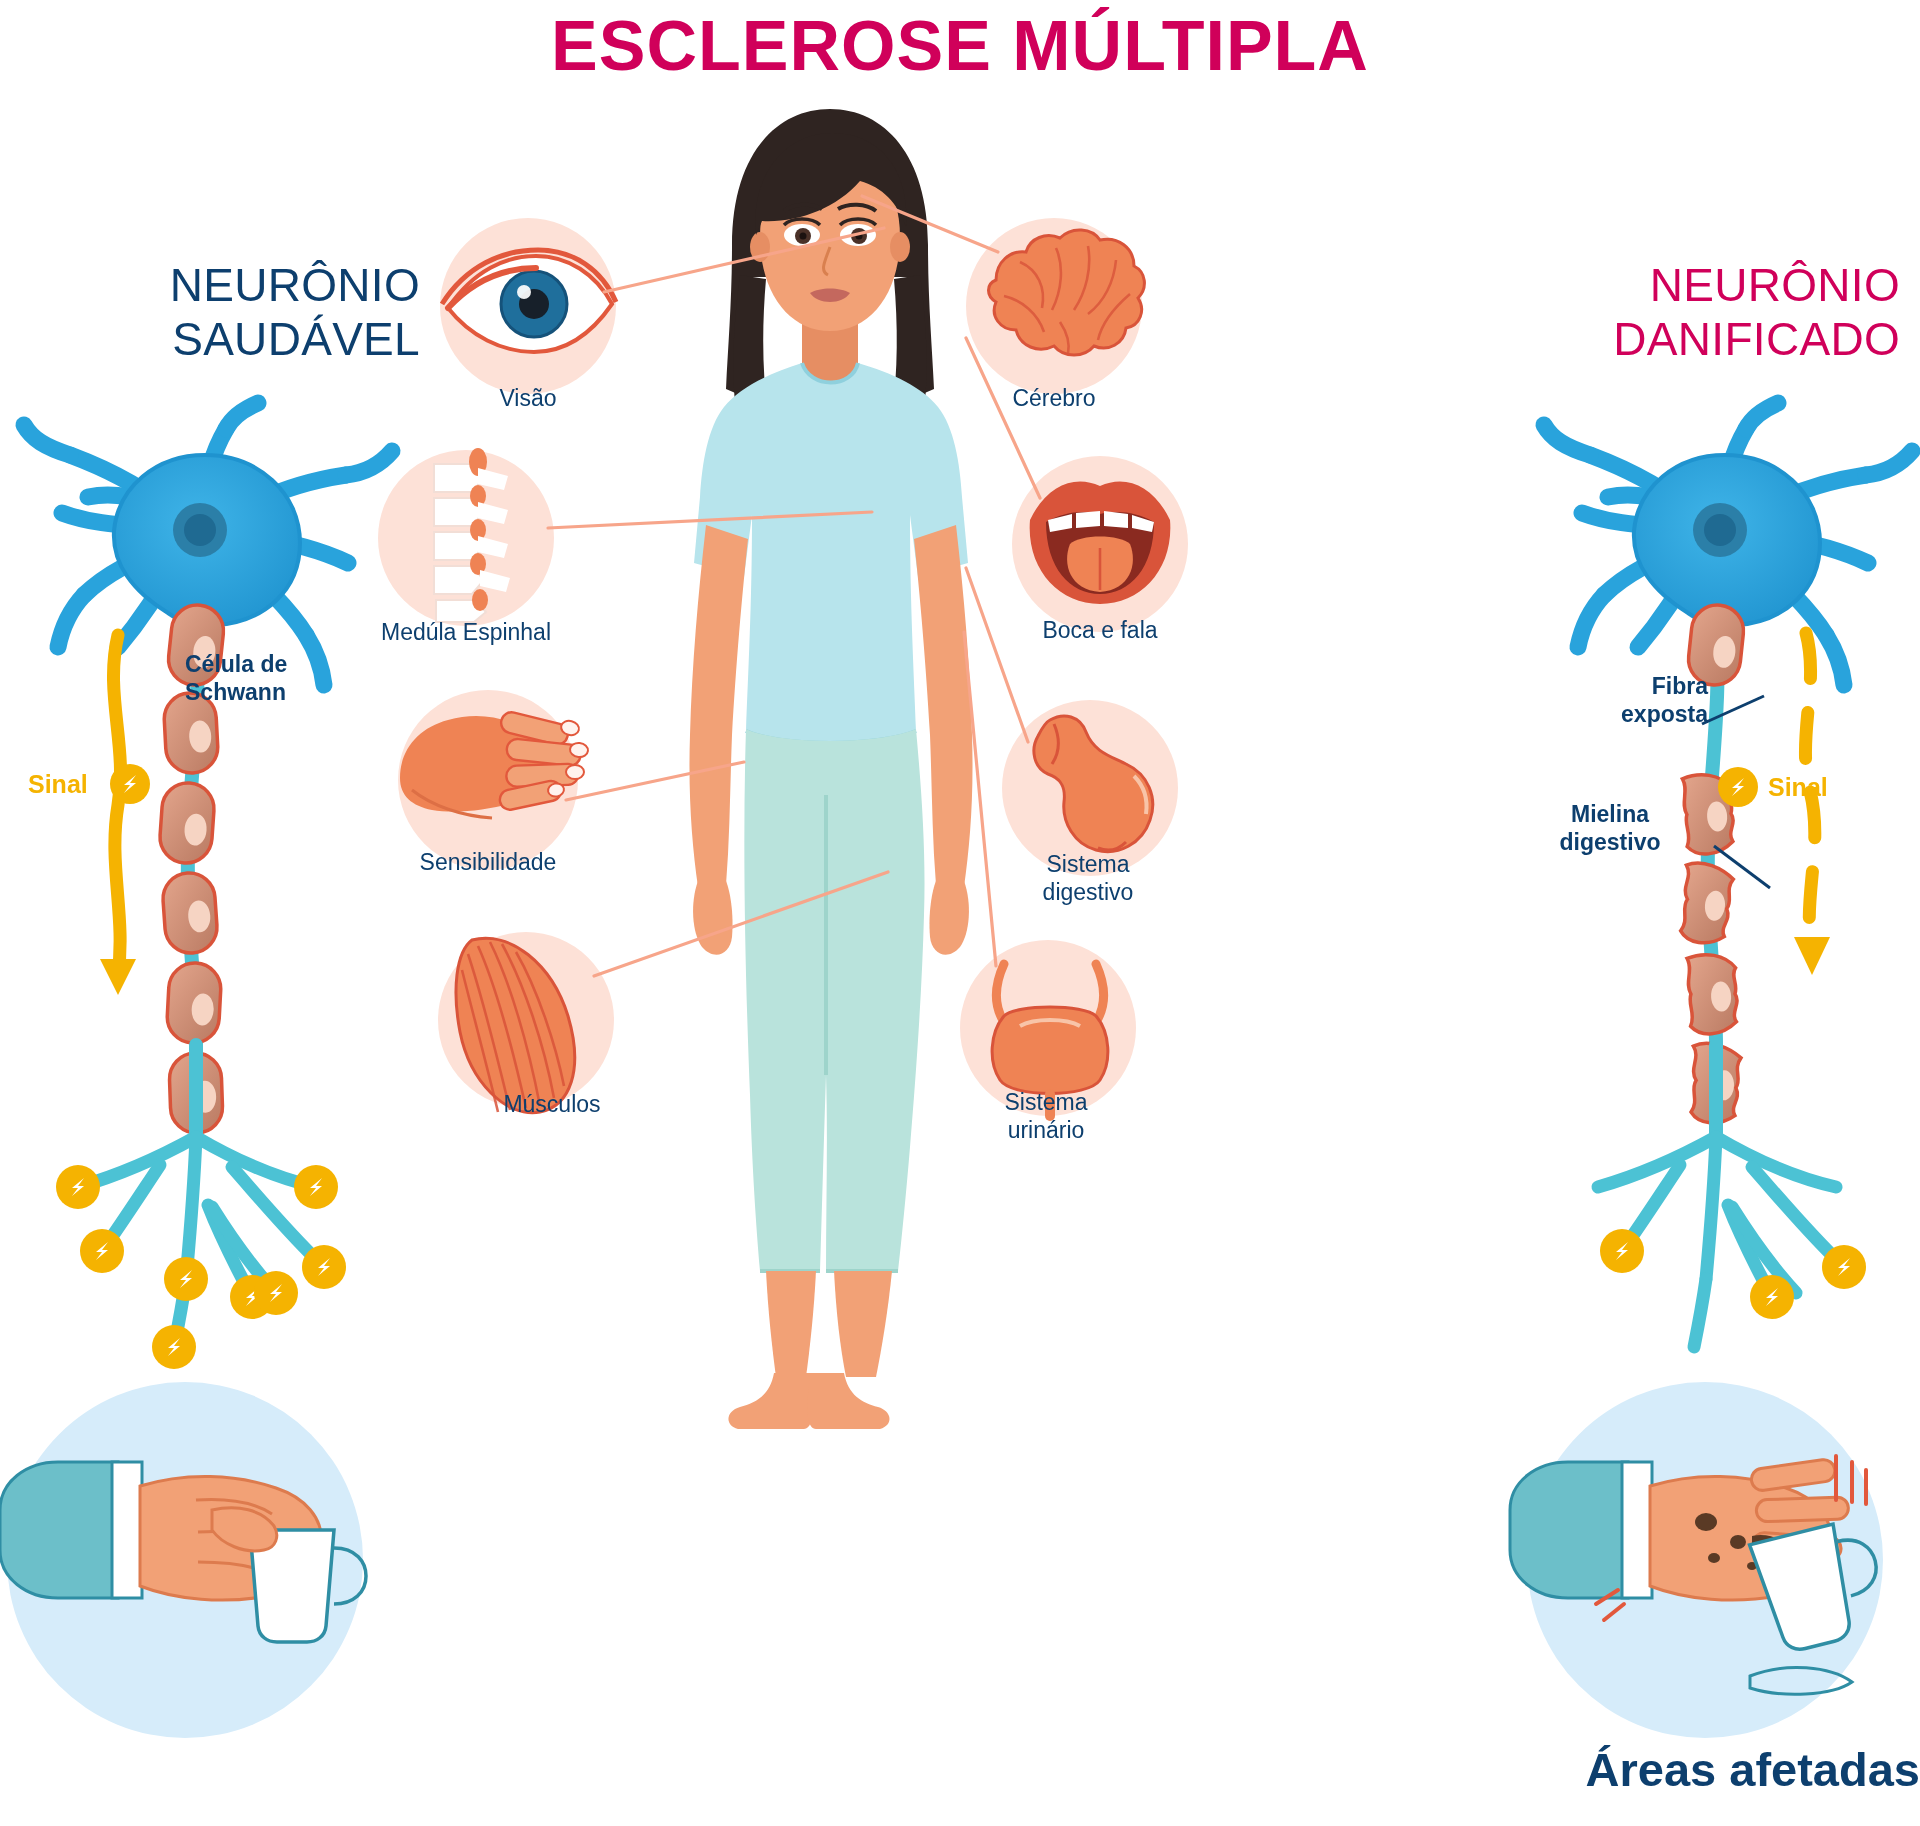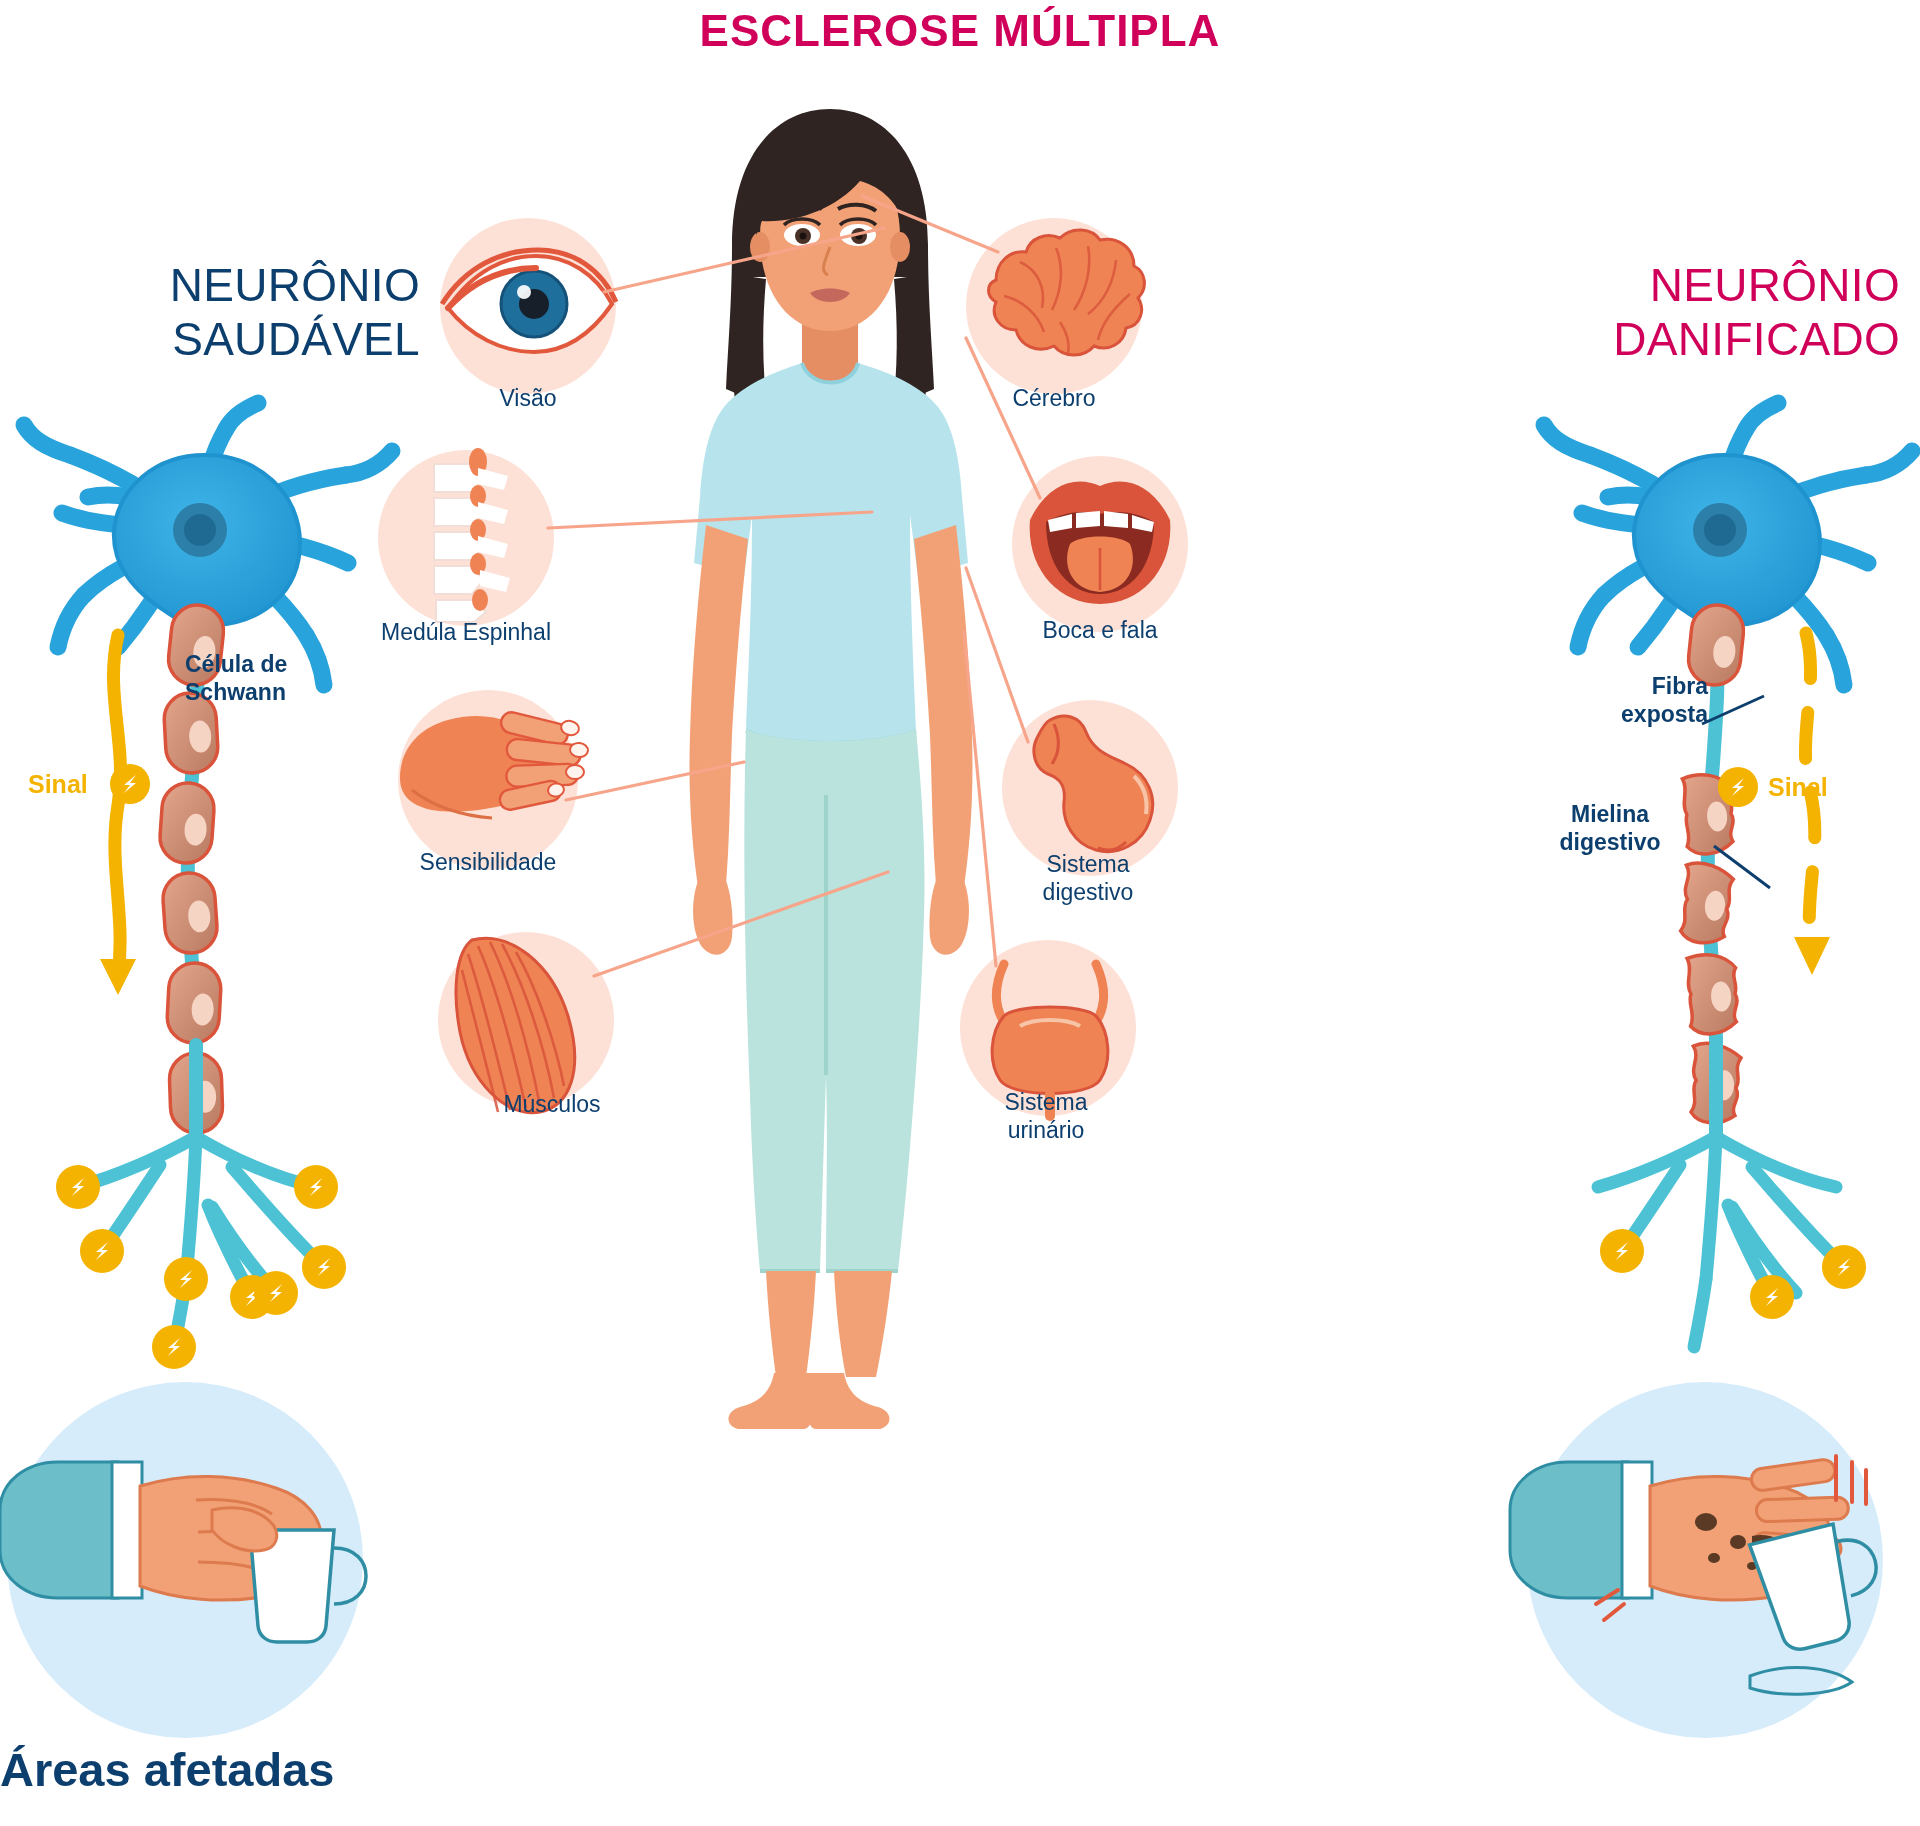--- a/index.html
+++ b/index.html
@@ -10,21 +10,21 @@
     overflow: hidden;
   }
   #stage { position: relative; width: 1920px; height: 1826px; background: #fff; }
 
   .abs { position: absolute; }
 
   
   #main-title {
     position: absolute; top: 6px; left: 0; width: 1920px;
     text-align: center;
-    font-size: 44px; font-weight: bold; letter-spacing: 1px;
+    font-size: 70px; font-weight: bold; letter-spacing: 1px;
     color: #d0005a;
   }
   .col-head {
     position: absolute; text-align: right;
     font-size: 46px; font-weight: normal; line-height: 1.18;
     letter-spacing: .3px;
   }
   #head-healthy { left: 20px; top: 258px; width: 400px; color: #0d3f6e; }
   #head-damaged { left: 1500px; top: 258px; width: 400px; color: #d0005a; }
 
@@ -35,21 +35,21 @@
   .neuron-label {
     position: absolute; text-align: center;
     font-size: 23px; font-weight: bold; color: #0d3f6e; line-height: 1.22;
   }
   .signal-label {
     position: absolute;
     font-size: 25px; font-weight: bold; color: #f5b301; line-height: 1;
   }
   #bottom-caption {
     position: absolute; left: 0; top: 1742px; width: 1920px;
-    text-align: left; font-size: 47px; font-weight: bold; color: #0d3f6e;
+    text-align: right; font-size: 47px; font-weight: bold; color: #0d3f6e;
   }
 
   
   .organ-circle {
     position: absolute; border-radius: 50%;
     background: #fde1d7;
   }
 
   svg { display: block; overflow: visible; }
 </style>

